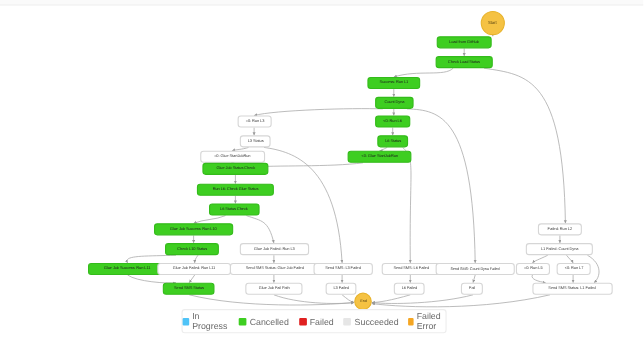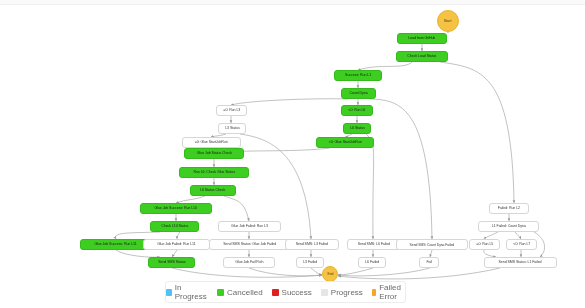--- a/index.html
+++ b/index.html
@@ -236,23 +236,23 @@
     <div class="legend-item">
       <span class="swatch" style="background: rgb(79, 195, 247);"></span>
       <span>In Progress</span>
     </div>
     <div class="legend-item">
       <span class="swatch" style="background: rgb(62, 206, 33);"></span>
       <span>Cancelled</span>
     </div>
     <div class="legend-item">
       <span class="swatch" style="background: rgb(224, 32, 32);"></span>
-      <span>Success</span>
+      <span>Failed</span>
     </div>
     <div class="legend-item">
       <span class="swatch" style="background: rgb(230, 230, 230);"></span>
-      <span>Progress</span>
+      <span>Succeeded</span>
     </div>
     <div class="legend-item">
       <span class="swatch" style="background: rgb(245, 166, 35);"></span>
       <span>Failed Error</span>
     </div>
   </div>
 
 </body></html>

